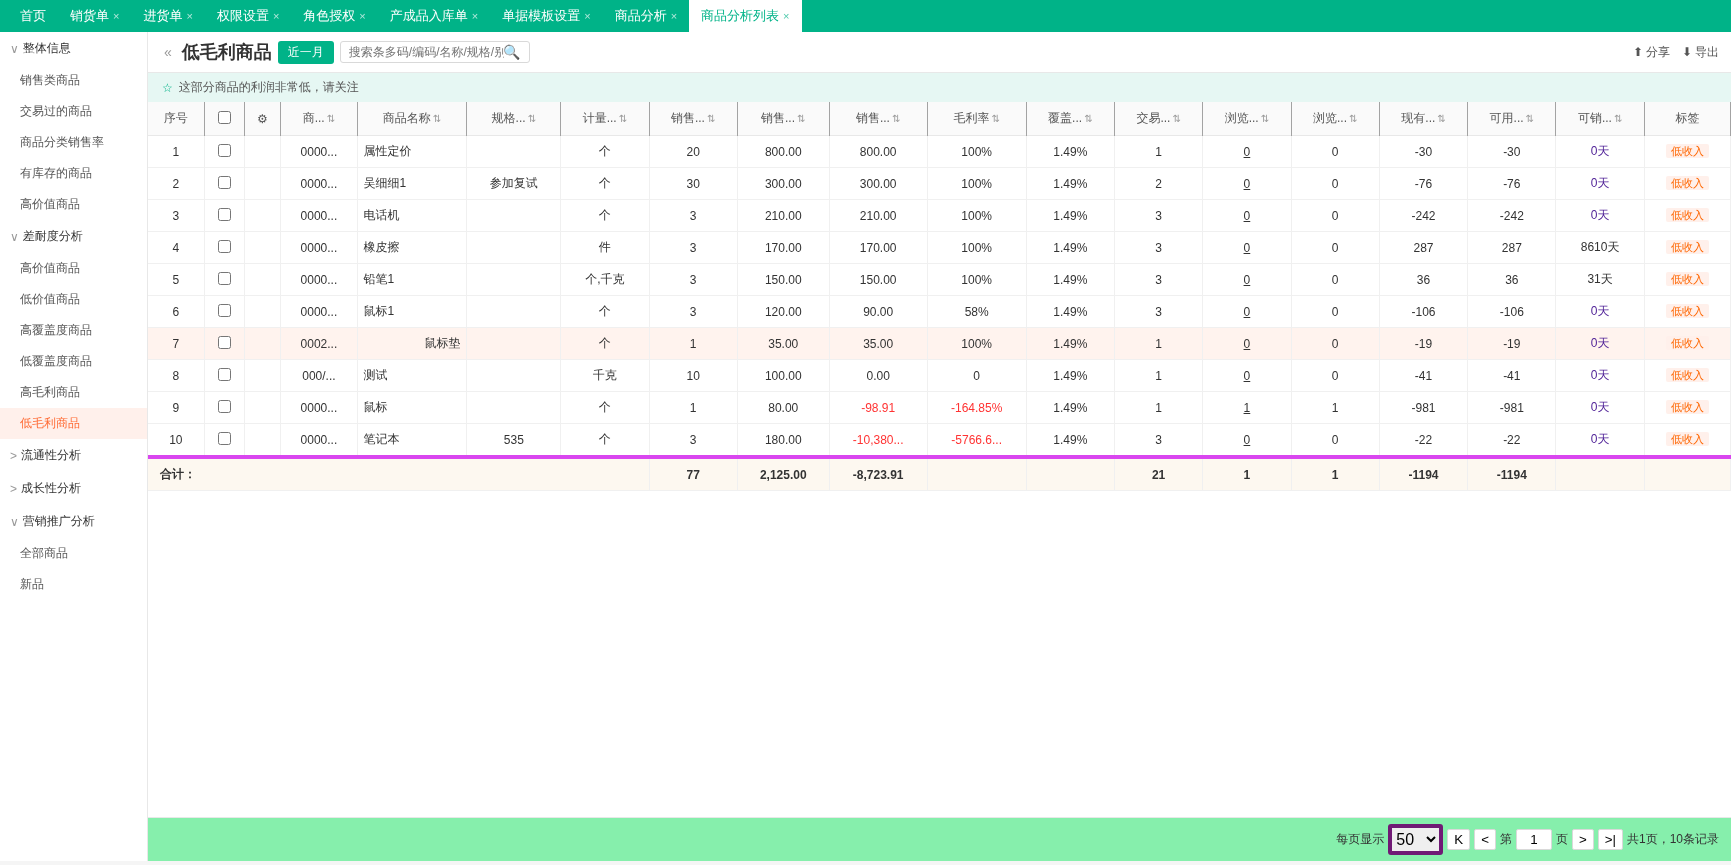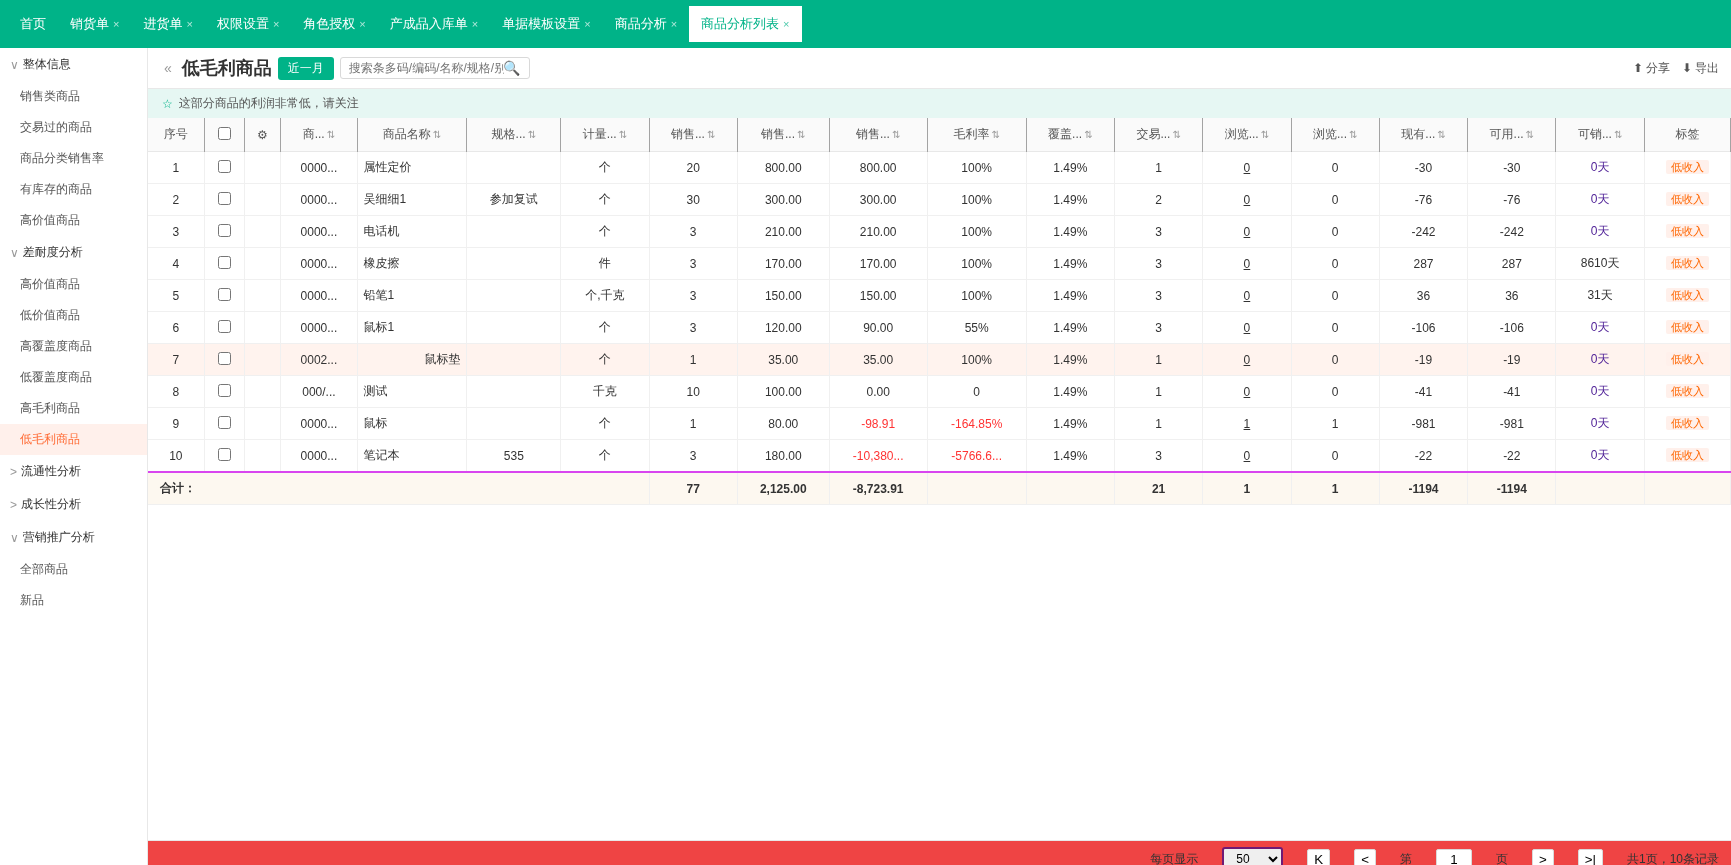--- a/index.html
+++ b/index.html
@@ -3,21 +3,21 @@
   <meta charset="utf-8">
   <style>
     * { margin: 0; padding: 0; box-sizing: border-box; }
     body { font-family: 'Microsoft YaHei', Arial, sans-serif; font-size: 12px; background: #f5f5f5; color: #333; }
 
     
     .top-nav {
       background: #00b388;
       display: flex;
       align-items: center;
-      height: 48px;
+      height: 32px;
       padding: 0 8px;
     }
     .top-nav .nav-item {
       color: #fff;
       padding: 0 12px;
       height: 36px;
       display: flex;
       align-items: center;
       cursor: pointer;
       font-size: 13px;
@@ -175,44 +175,44 @@
       font-size: 11px;
     }
     .text-orange { color: #4c1d95; }
     .text-red { color: #ff3333; }
     .underline { text-decoration: underline; cursor: pointer; }
     .sort-icon { color: #999; font-size: 10px; margin-left: 2px; }
 
     
     .total-row {
       background: #be185d;
-      border-top: 2px solid #d946ef;
+      border-top: 4px solid #d946ef;
     }
     .total-row td {
       font-weight: bold;
       color: #333;
       background: #fdf8f0;
     }
 
     
     .bottom-bar {
       display: flex;
       align-items: center;
       justify-content: flex-end;
       padding: 6px 12px;
       border-top: 1px solid #e8e8e8;
-      background: #ef4444;
-      gap: 24px;
+      background: #86efac;
+      gap: 4px;
       font-size: 12px;
     }
     .per-page-select {
-      border: 2px solid #701a75;
+      border: 4px solid #701a75;
       border-radius: 3px;
-      padding: 2px 8px;
-      font-size: 12px;
+      padding: 2px 0;
+      font-size: 16px;
     }
     .page-btn {
       border: 1px solid #d9d9d9;
       background: #fff;
       padding: 2px 6px;
       cursor: pointer;
       border-radius: 2px;
     }
     .page-input {
       width: 36px;
@@ -486,21 +486,21 @@
     <td>6</td>
     <td><input type="checkbox" style=""></td>
     <td></td>
     <td>0000...</td>
     <td style="text-align:left">鼠标1</td>
     <td></td>
     <td>个</td>
     <td>3</td>
     <td>120.00</td>
     <td class="">90.00</td>
-    <td class="">55%</td>
+    <td class="">58%</td>
     <td>1.49%</td>
     <td>3</td>
     <td><span class="underline">0</span></td>
     <td>0</td>
     <td>-106</td>
     <td>-106</td>
     <td class="text-orange">0天</td>
     <td><span class="tag-low-income">低收入</span></td>
   </tr>
             <tr class="highlighted">

